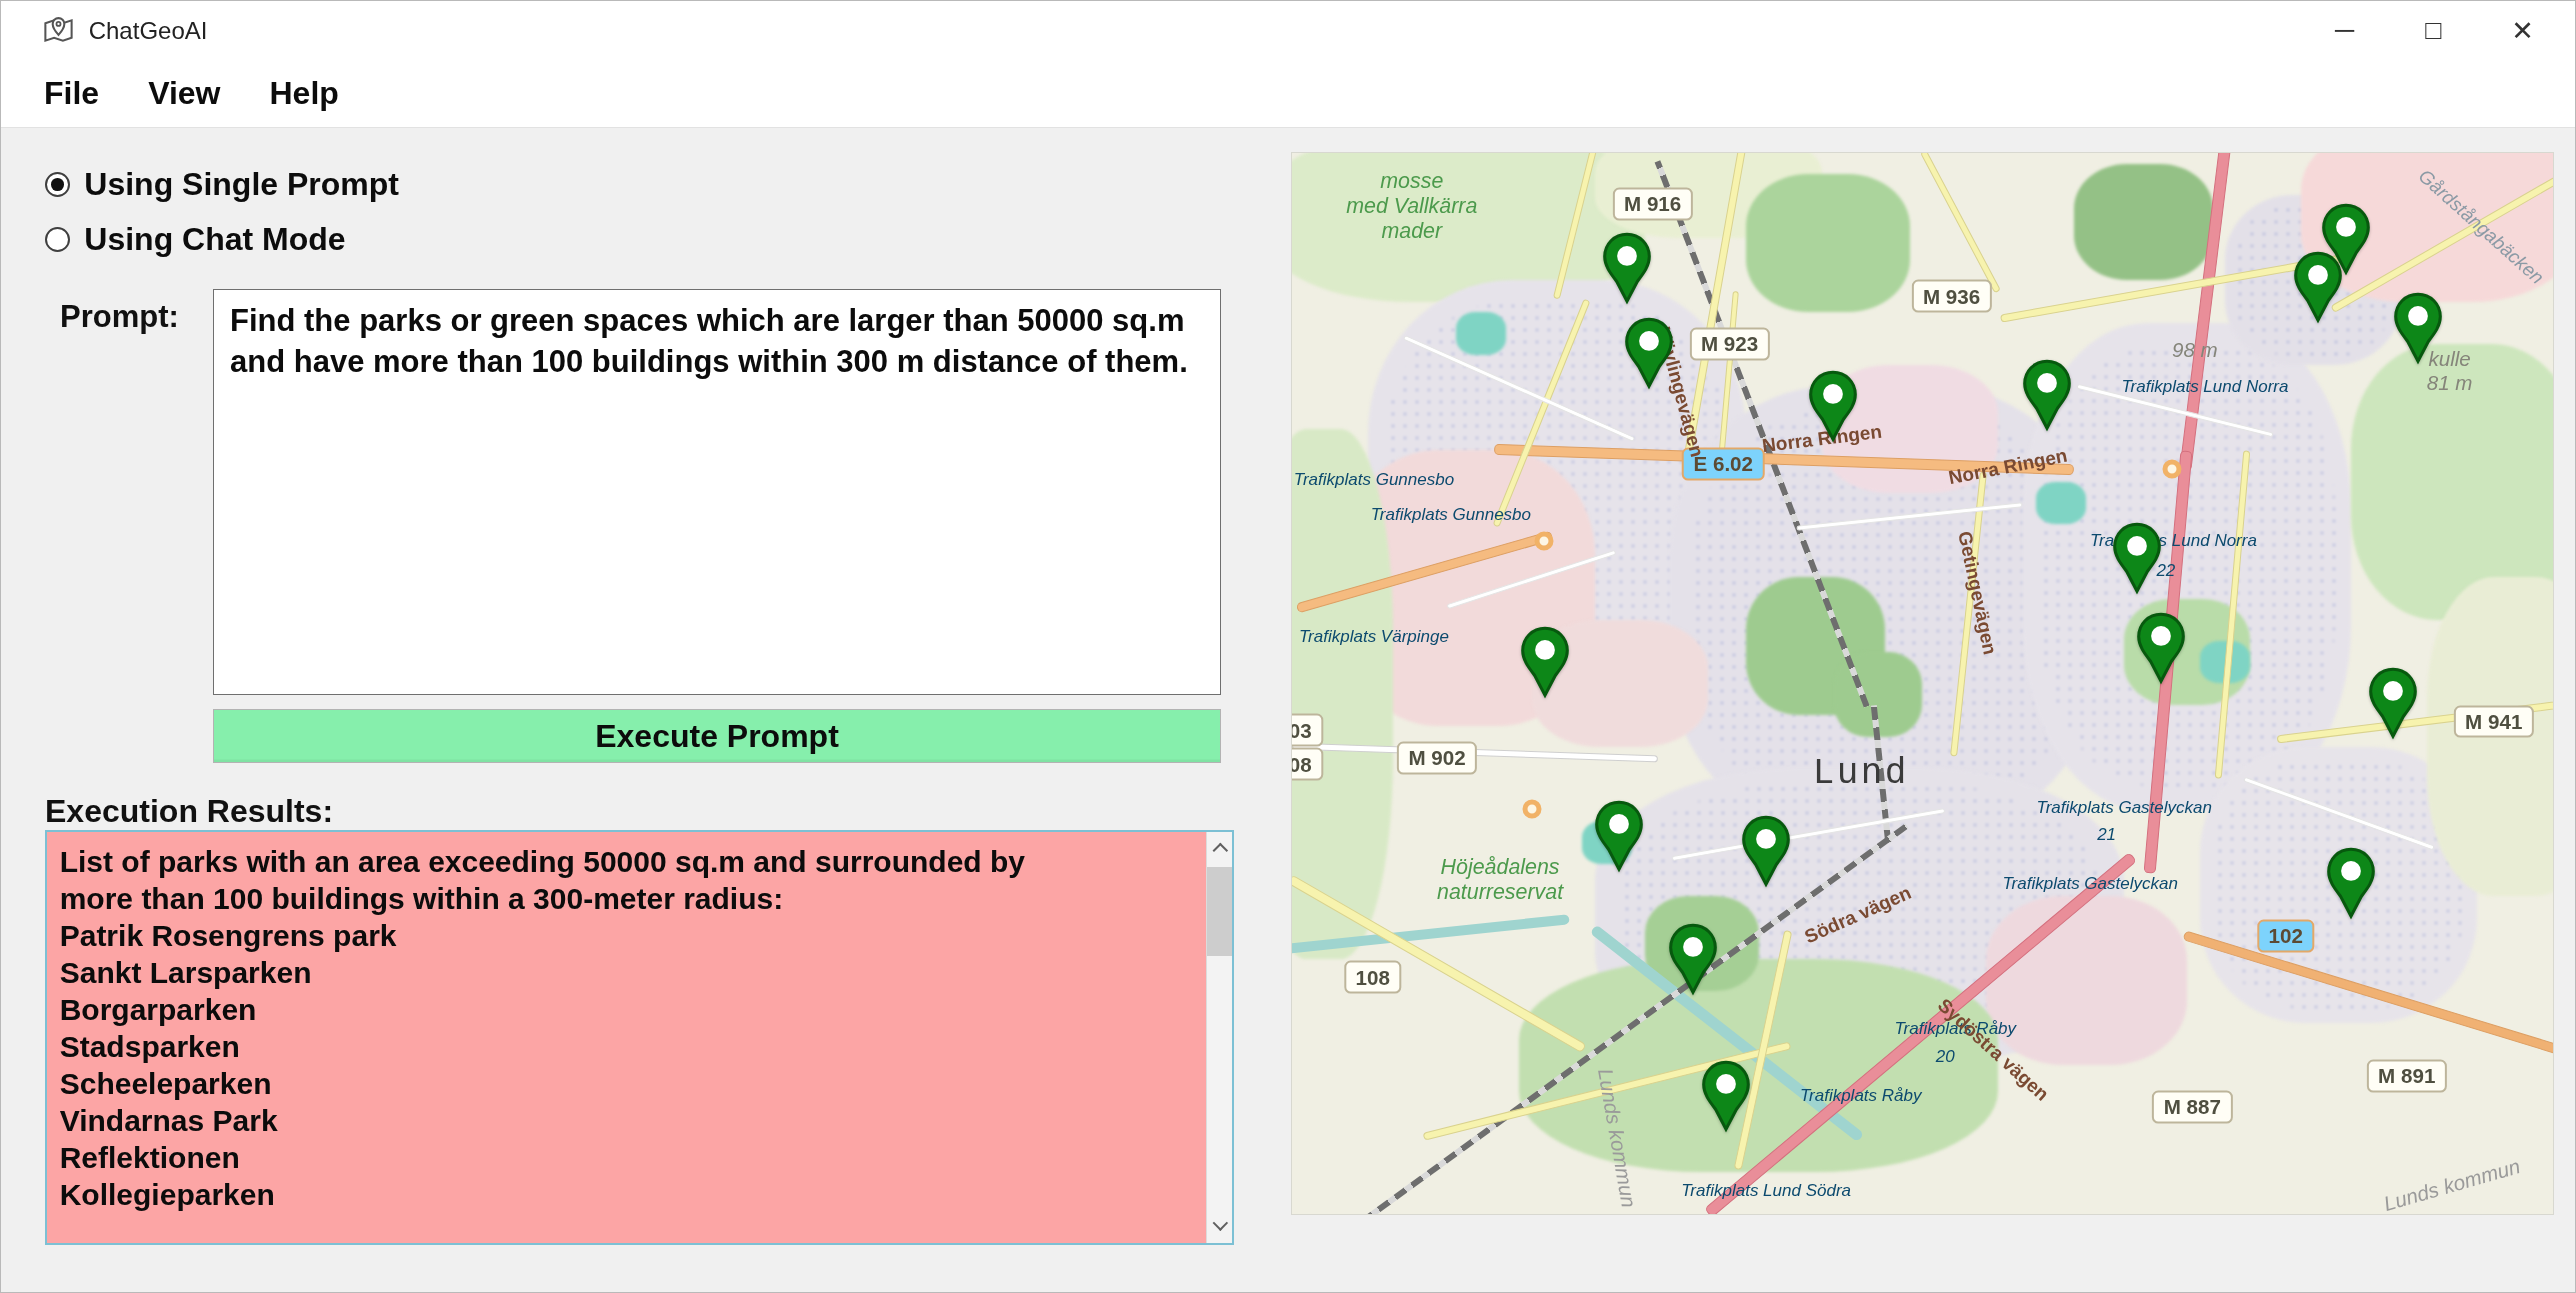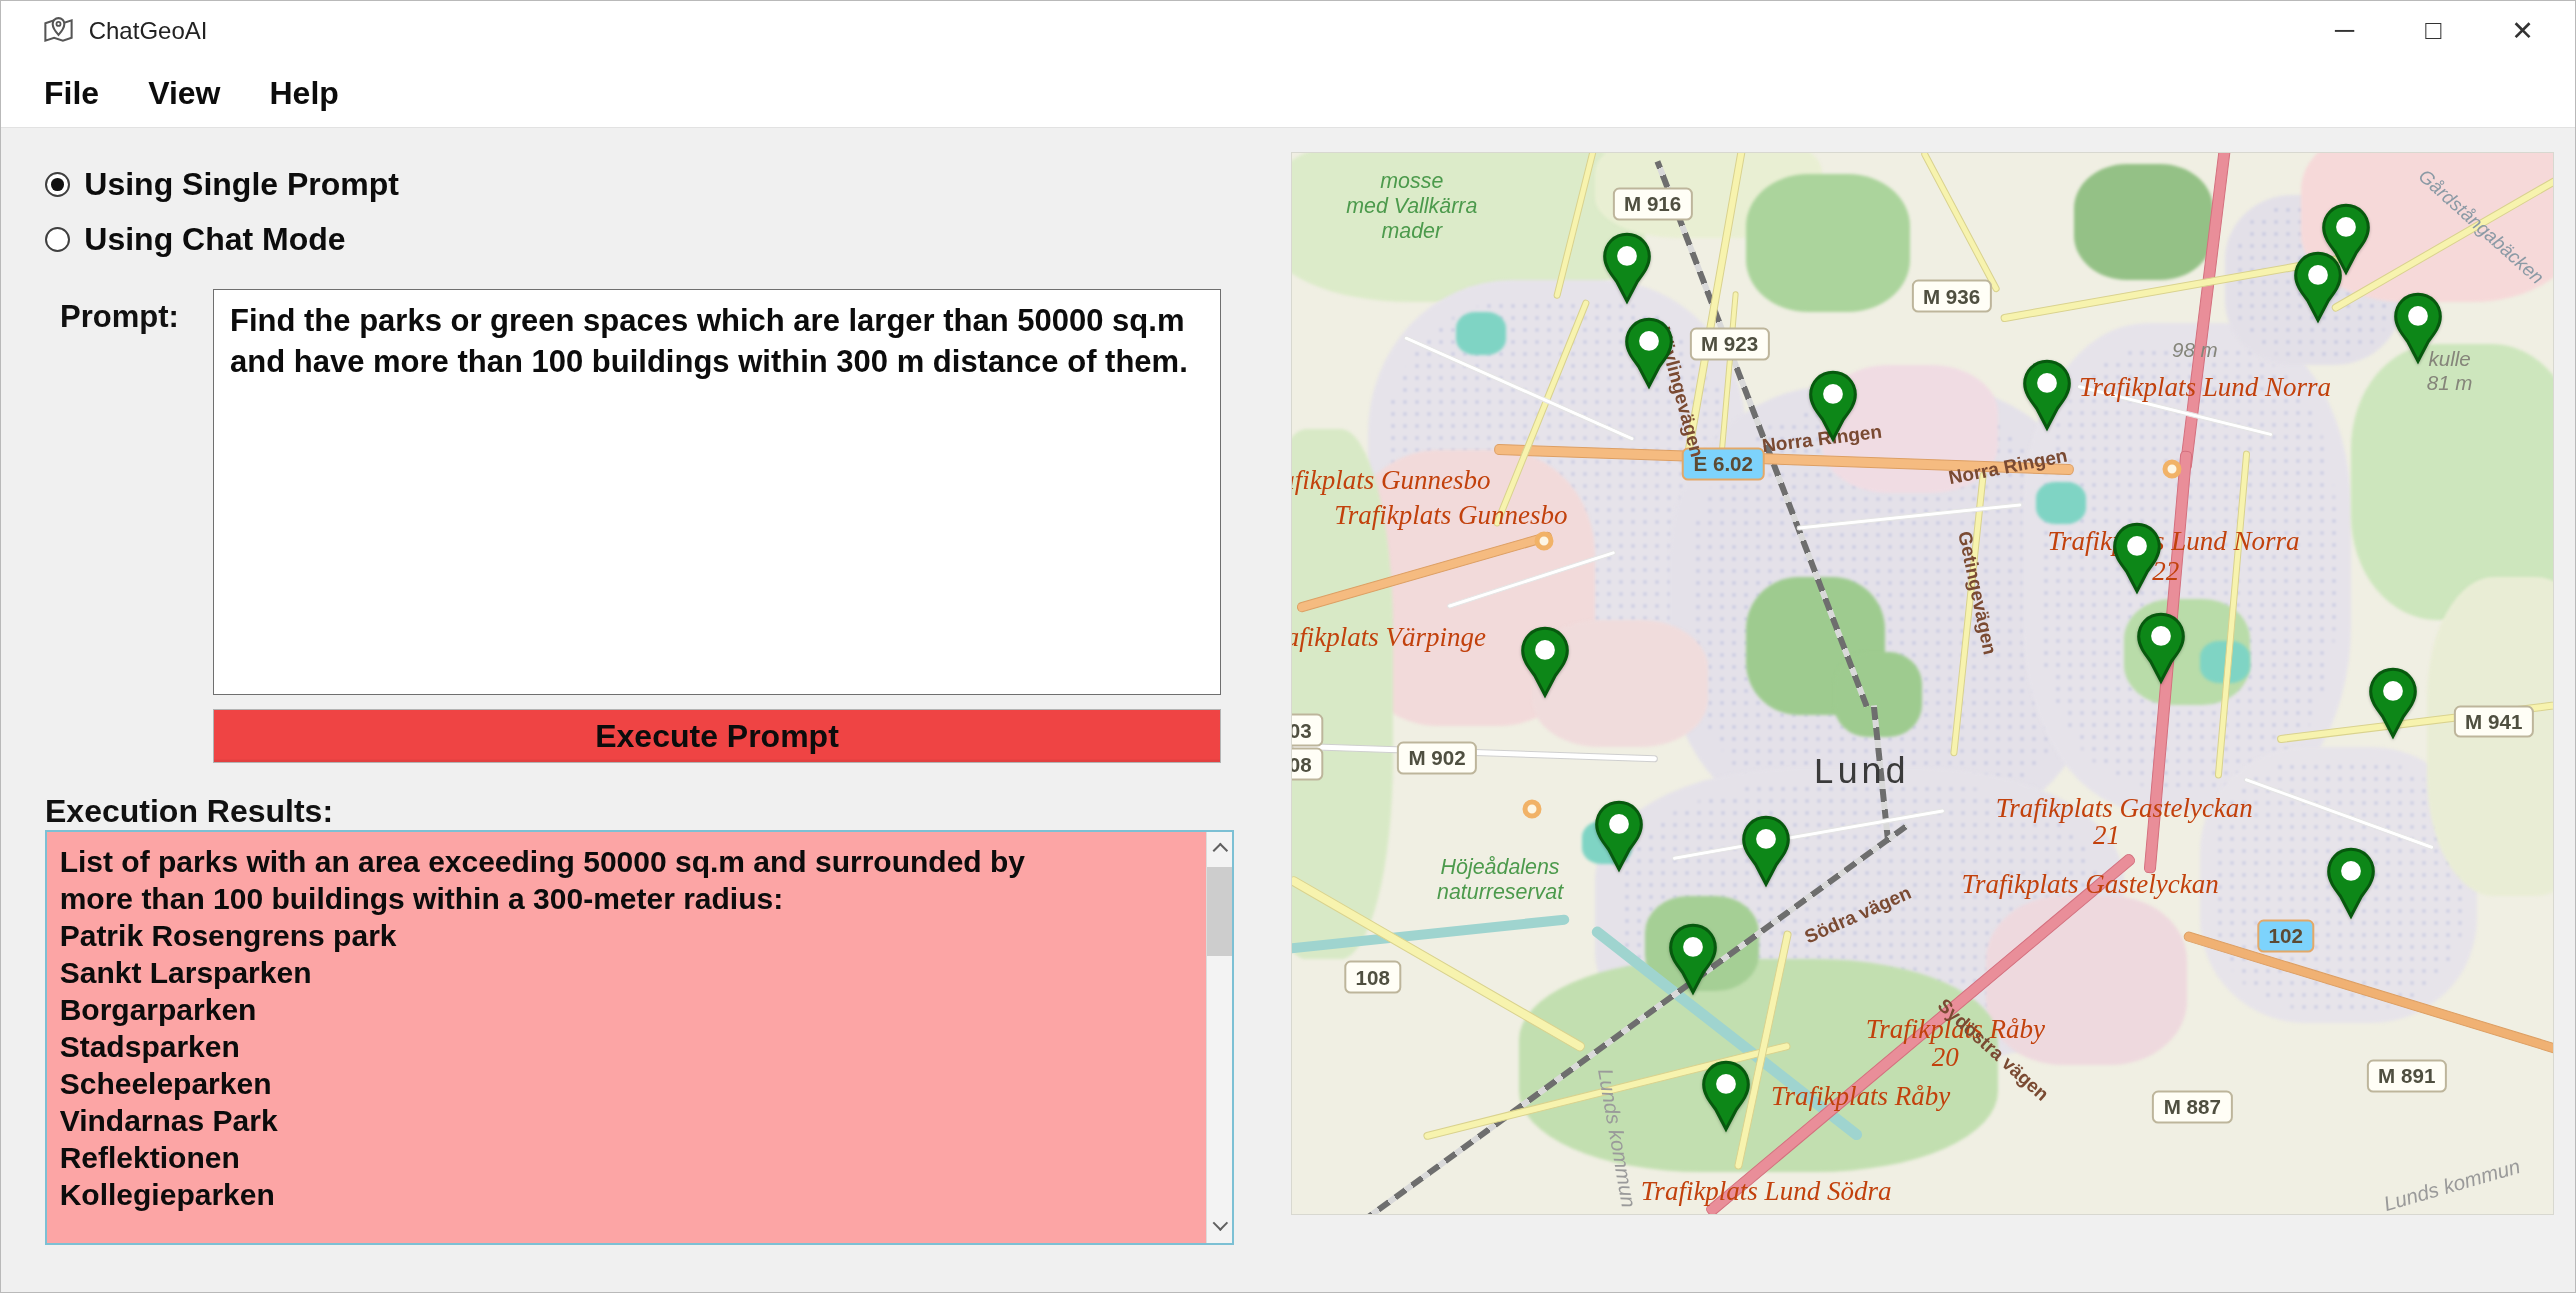--- a/index.html
+++ b/index.html
@@ -24,21 +24,21 @@
   .radio-label{margin-left:14.3px;font-size:32px;font-weight:bold;color:#0c0c0c;}
   .prompt-label{position:absolute;left:59px;top:298px;font-size:31px;font-weight:bold;}
   .prompt-box{
     position:absolute;left:212px;top:288px;width:1008px;height:406px;box-sizing:border-box;
     border:1.6px solid #6f6f6f;background:#fff;resize:none;outline:none;
     font-family:"Liberation Sans",sans-serif;font-size:31px;font-weight:bold;line-height:41px;
     padding:9.5px 16px;color:#0c0c0c;overflow:hidden;
   }
   .execute-btn{
     position:absolute;left:212px;top:708px;width:1008px;height:54px;
-    background:#ef4444;border:1.6px solid #b3b3b3;box-sizing:border-box;
+    background:#86efac;border:1.6px solid #b3b3b3;box-sizing:border-box;
     font-family:"Liberation Sans",sans-serif;font-size:32px;font-weight:bold;color:#0c0c0c;
     box-shadow:inset 0 -2.4px 0 rgba(0,0,0,0.05);
   }
   .results-label{position:absolute;left:44px;top:792px;font-size:32px;font-weight:bold;}
   .results-box{
     position:absolute;left:44px;top:829px;width:1189px;height:415px;box-sizing:border-box;
     border:2.4px solid #7cc0d4;background:#fca5a5;overflow:hidden;
   }
   .results-text{position:absolute;left:12.7px;top:11px;right:41px;bottom:0;overflow:hidden;}
   .result-line{font-size:30px;font-weight:bold;line-height:37px;color:#0c0c0c;white-space:nowrap;}
@@ -56,21 +56,21 @@
   .patch{position:absolute;border-radius:38%;filter:blur(1.6px);z-index:1;}
   .patch.dots::after{content:"";position:absolute;inset:5%;background-image:radial-gradient(circle,rgba(84,104,190,.5) 1.3px,transparent 1.5px);background-size:12px 12px;border-radius:inherit;}
   .river{position:absolute;border-radius:6.3px;z-index:2;background:#9fd4cf;}
   .rail{position:absolute;z-index:3;}
   .road{position:absolute;border-radius:4.8px;z-index:4;}
   .roundabout{position:absolute;width:19px;height:19px;border-radius:50%;border:5.5px solid #f1b267;background:#fdf6e4;z-index:5;transform:translate(-50%,-50%);box-sizing:border-box;}
   .shield{position:absolute;font-size:20.6px;font-weight:bold;padding:2.4px 9.5px;border-radius:6.3px;z-index:7;white-space:nowrap;transform:translate(-50%,-50%);}
   .shield.white{background:#fffef6;border:2.4px solid #bdb59b;color:#4f4f40;}
   .shield.orange{background:#7dd3fc;border:2.4px solid #e3a868;color:#5c4a33;}
   .maplabel{position:absolute;z-index:8;white-space:pre-line;text-align:center;}
-  .maplabel.junction{color:#c2410c;font-style:italic;font-size:27px;white-space:nowrap;font-family:Liberation Serif, serif;}
+  .maplabel.junction{color:#0c4a6e;font-style:italic;font-size:17px;white-space:nowrap;}
   .maplabel.city{color:#3a3a3a;font-size:36px;letter-spacing:2.4px;}
   .maplabel.area{color:#4c9a4c;font-style:italic;font-size:21.4px;}
   .maplabel.road{color:#7a4a32;font-size:19px;font-weight:bold;white-space:nowrap;}
   .maplabel.waterway{color:#8b9aa5;font-style:italic;font-size:19px;white-space:nowrap;}
   .maplabel.admin{color:#9a9a9a;font-style:italic;font-size:20.6px;white-space:nowrap;}
   .maplabel.terrain{color:#85857a;font-style:italic;font-size:20.6px;}
   .pin{position:absolute;z-index:10;transform:translate(-50%,-36%);filter:drop-shadow(0 1.6px 1.6px rgba(0,0,0,.25));}
 </style>
 </head>
 <body>

